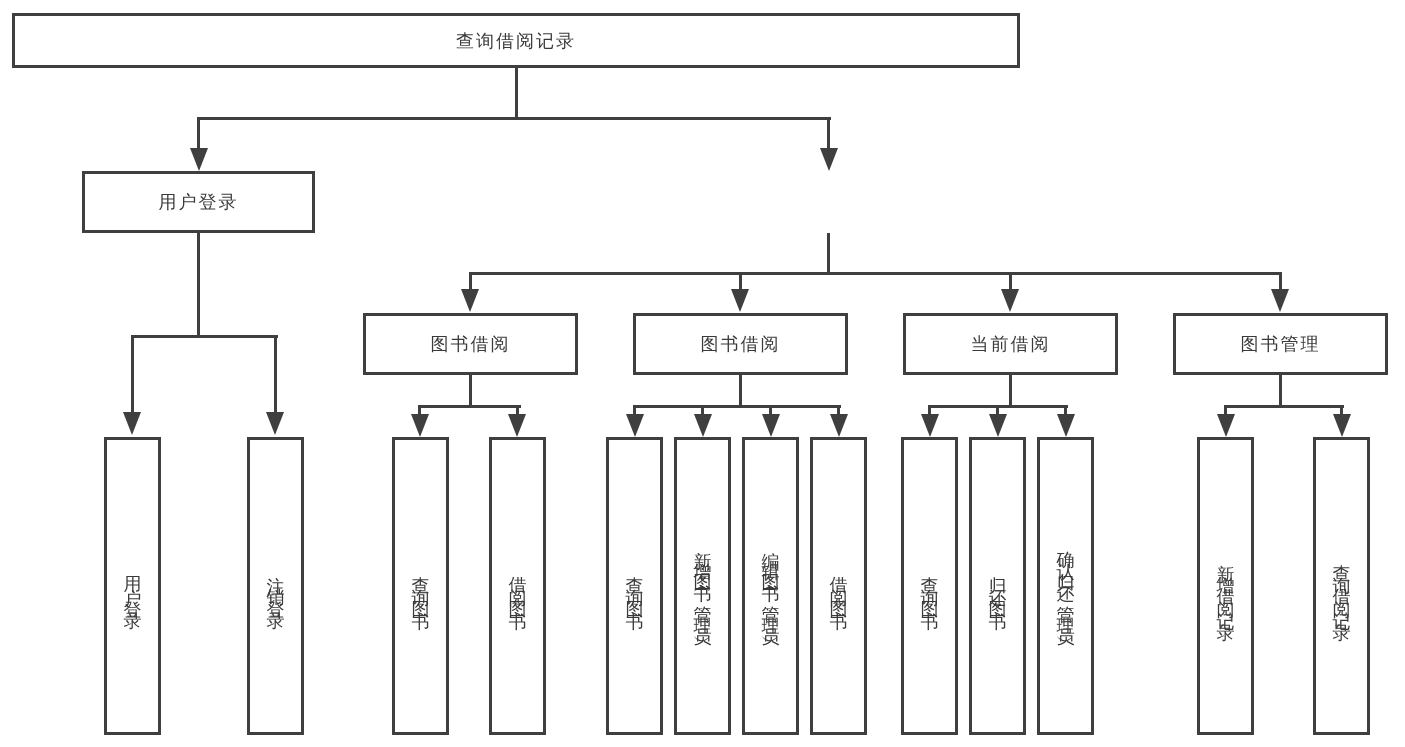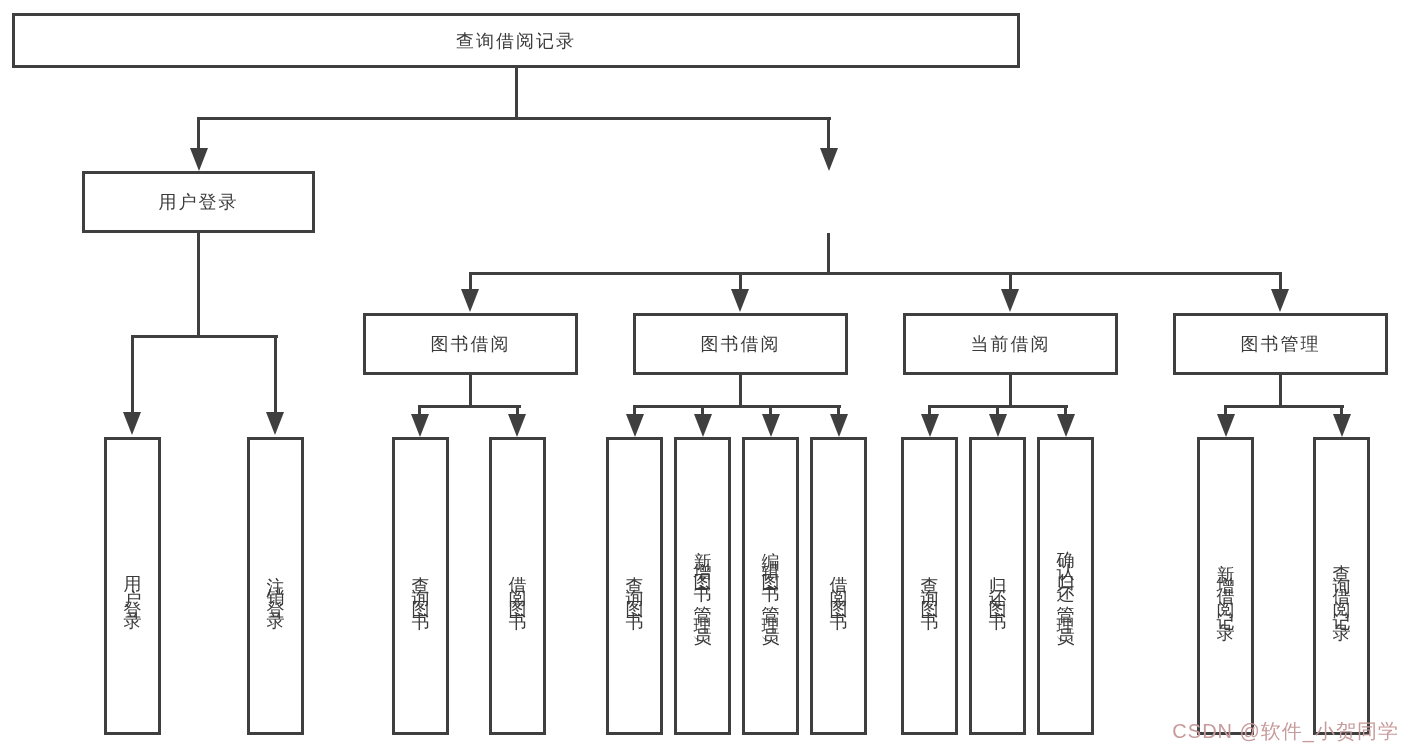--- a/index.html
+++ b/index.html
@@ -182,15 +182,14 @@
     <span>确认归还（管理员）</span>
   </div>
 
   <div class="box leaf" style="left:1197px;top:437px;width:57px;height:298px;">
     <span>新增借阅记录</span>
   </div>
   <div class="box leaf" style="left:1313px;top:437px;width:57px;height:298px;">
     <span>查询借阅记录</span>
   </div>
 
-  <div class="watermark">CSDN @软件_小贺同学</div>
 
 </div>
 
 </body></html>

